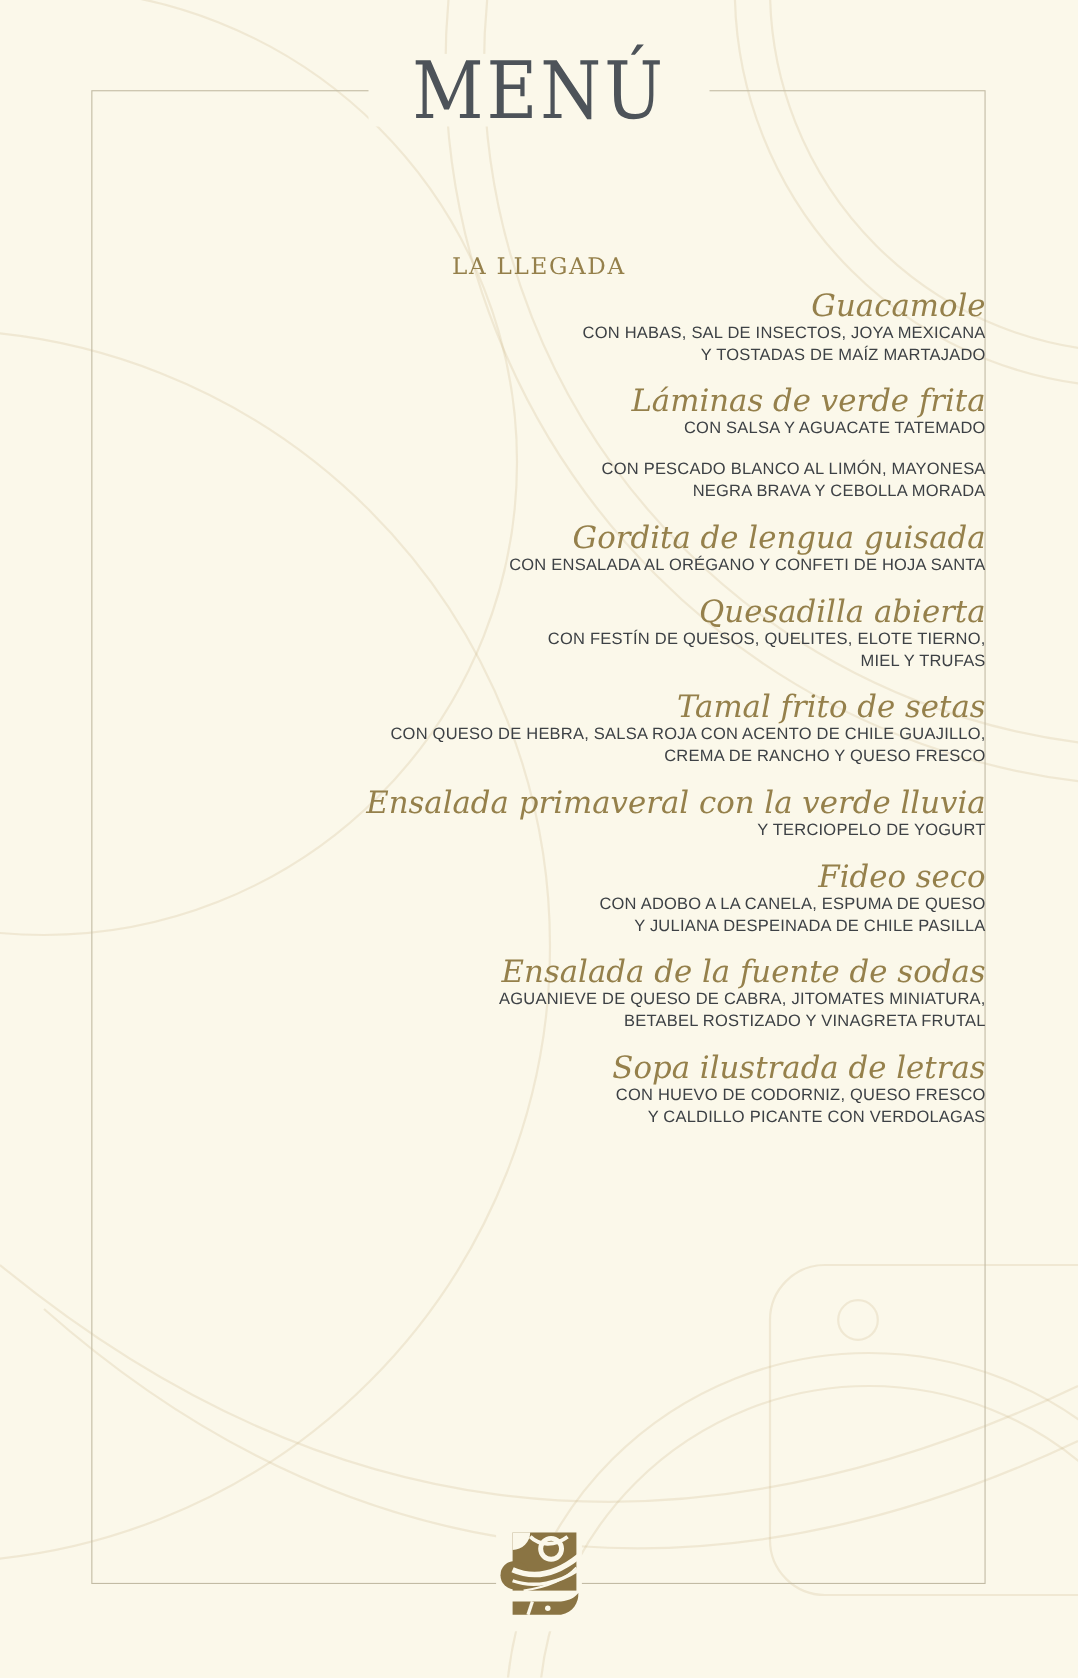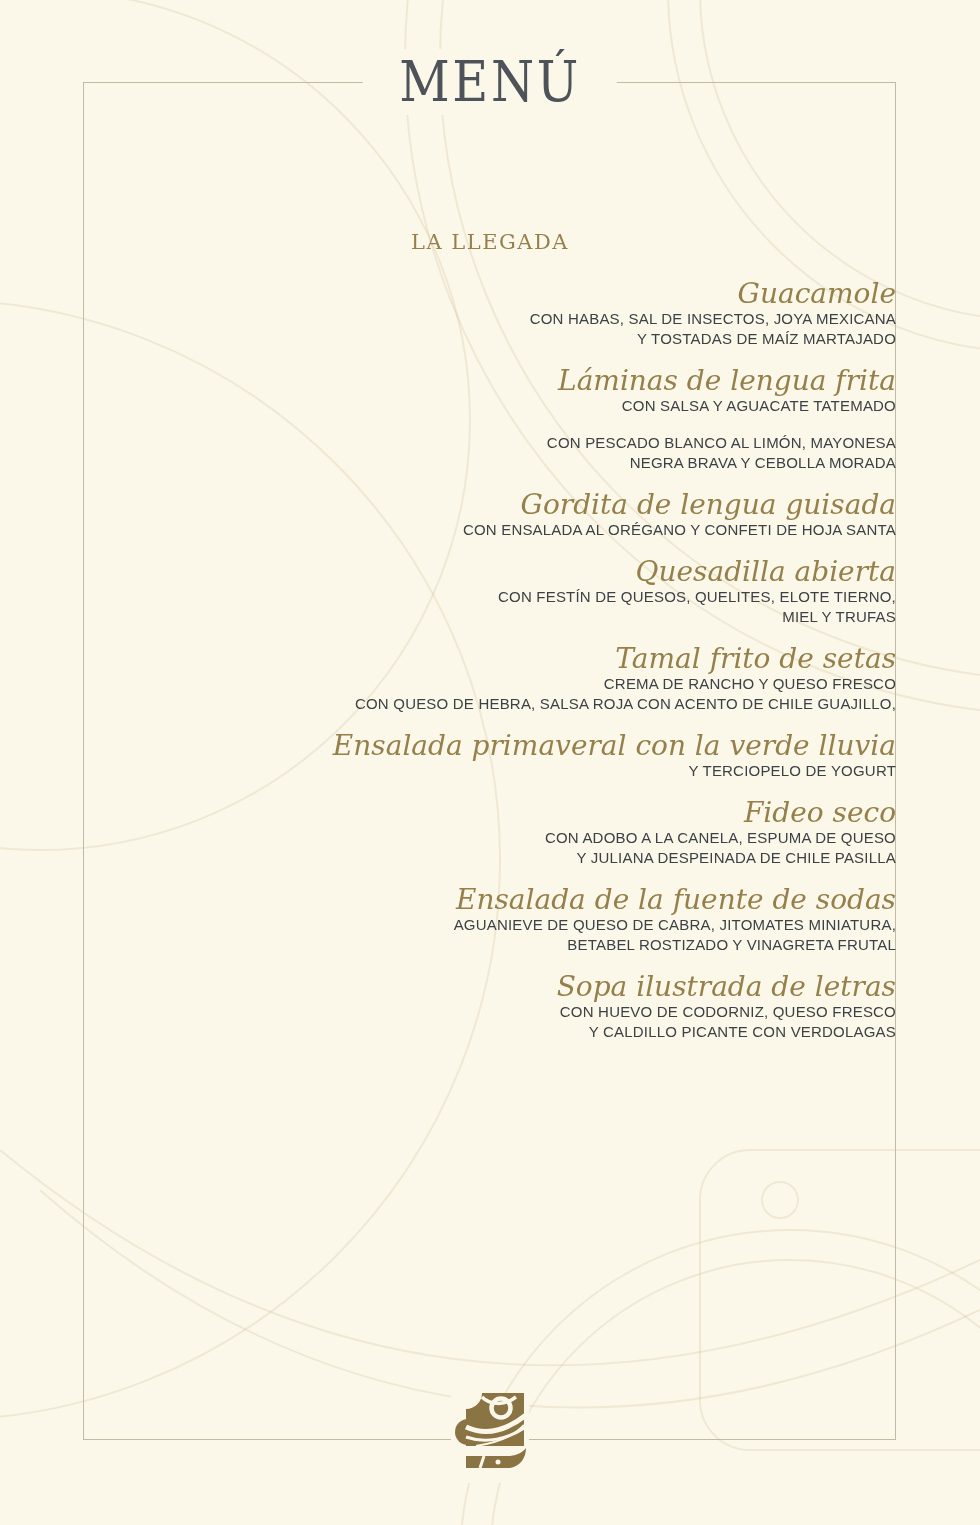--- a/index.html
+++ b/index.html
@@ -22,37 +22,37 @@
   .frame{
     position:absolute;left:83px;top:82px;width:813px;height:1358px;
     border:1px solid var(--frame);
     box-sizing:border-box;
   }
   .menu-title{
     position:absolute;left:50%;top:49px;transform:translateX(-50%);
     background:var(--bg);
     padding:0 24px;
     font-family:"DejaVu Serif","Liberation Serif",serif;
-    font-size:56px;line-height:66px;
+    font-size:72px;line-height:66px;
     letter-spacing:3px;
     color:var(--title);
     white-space:nowrap;
     text-decoration:underline;
   }
   .menu-title .squeeze{display:inline-block;transform:scaleX(.88);}
   .content{
     position:absolute;left:84px;top:229px;width:812px;
     text-align:center;
   }
   .section-heading{
     font-family:"DejaVu Serif","Liberation Serif",serif;
     font-size:21px;line-height:26px;
     letter-spacing:1.5px;
     color:var(--gold);
-    margin-bottom:24px;
+    margin-bottom:8px;
   }
   .menu-item{margin-bottom:17px;text-align:right;}
   .item-title{
     font-family:"DejaVu Serif","Liberation Serif",serif;
     font-style:italic;
     font-size:28px;line-height:30px;
     color:var(--gold);
   }
   .desc-line{
     font-family:"Liberation Sans",sans-serif;
@@ -100,21 +100,21 @@
 
     <div>
 
         <div class="menu-item">
           <div class="item-title">Guacamole</div>
           <div class="desc-line">CON HABAS, SAL DE INSECTOS, JOYA MEXICANA</div>
           <div class="desc-line">Y TOSTADAS DE MAÍZ MARTAJADO</div>
         </div>
 
         <div class="menu-item">
-          <div class="item-title">Láminas de lengua frita</div>
+          <div class="item-title">Láminas de verde frita</div>
           <div class="desc-line">CON SALSA Y AGUACATE TATEMADO</div>
         </div>
 
         <div class="menu-item">
           <div class="desc-line">CON PESCADO BLANCO AL LIMÓN, MAYONESA</div>
           <div class="desc-line">NEGRA BRAVA Y CEBOLLA MORADA</div>
         </div>
 
         <div class="menu-item">
         </div>
@@ -125,22 +125,22 @@
         </div>
 
         <div class="menu-item">
           <div class="item-title">Quesadilla abierta</div>
           <div class="desc-line">CON FESTÍN DE QUESOS, QUELITES, ELOTE TIERNO,</div>
           <div class="desc-line">MIEL Y TRUFAS</div>
         </div>
 
         <div class="menu-item">
           <div class="item-title">Tamal frito de setas</div>
+          <div class="desc-line">CON QUESO DE HEBRA, SALSA ROJA CON ACENTO DE CHILE GUAJILLO,</div>
           <div class="desc-line">CREMA DE RANCHO Y QUESO FRESCO</div>
-          <div class="desc-line">CON QUESO DE HEBRA, SALSA ROJA CON ACENTO DE CHILE GUAJILLO,</div>
         </div>
 
         <div class="menu-item">
           <div class="item-title">Ensalada primaveral con la verde lluvia</div>
           <div class="desc-line">Y TERCIOPELO DE YOGURT</div>
         </div>
 
         <div class="menu-item">
           <div class="item-title">Fideo seco</div>
           <div class="desc-line">CON ADOBO A LA CANELA, ESPUMA DE QUESO</div>

